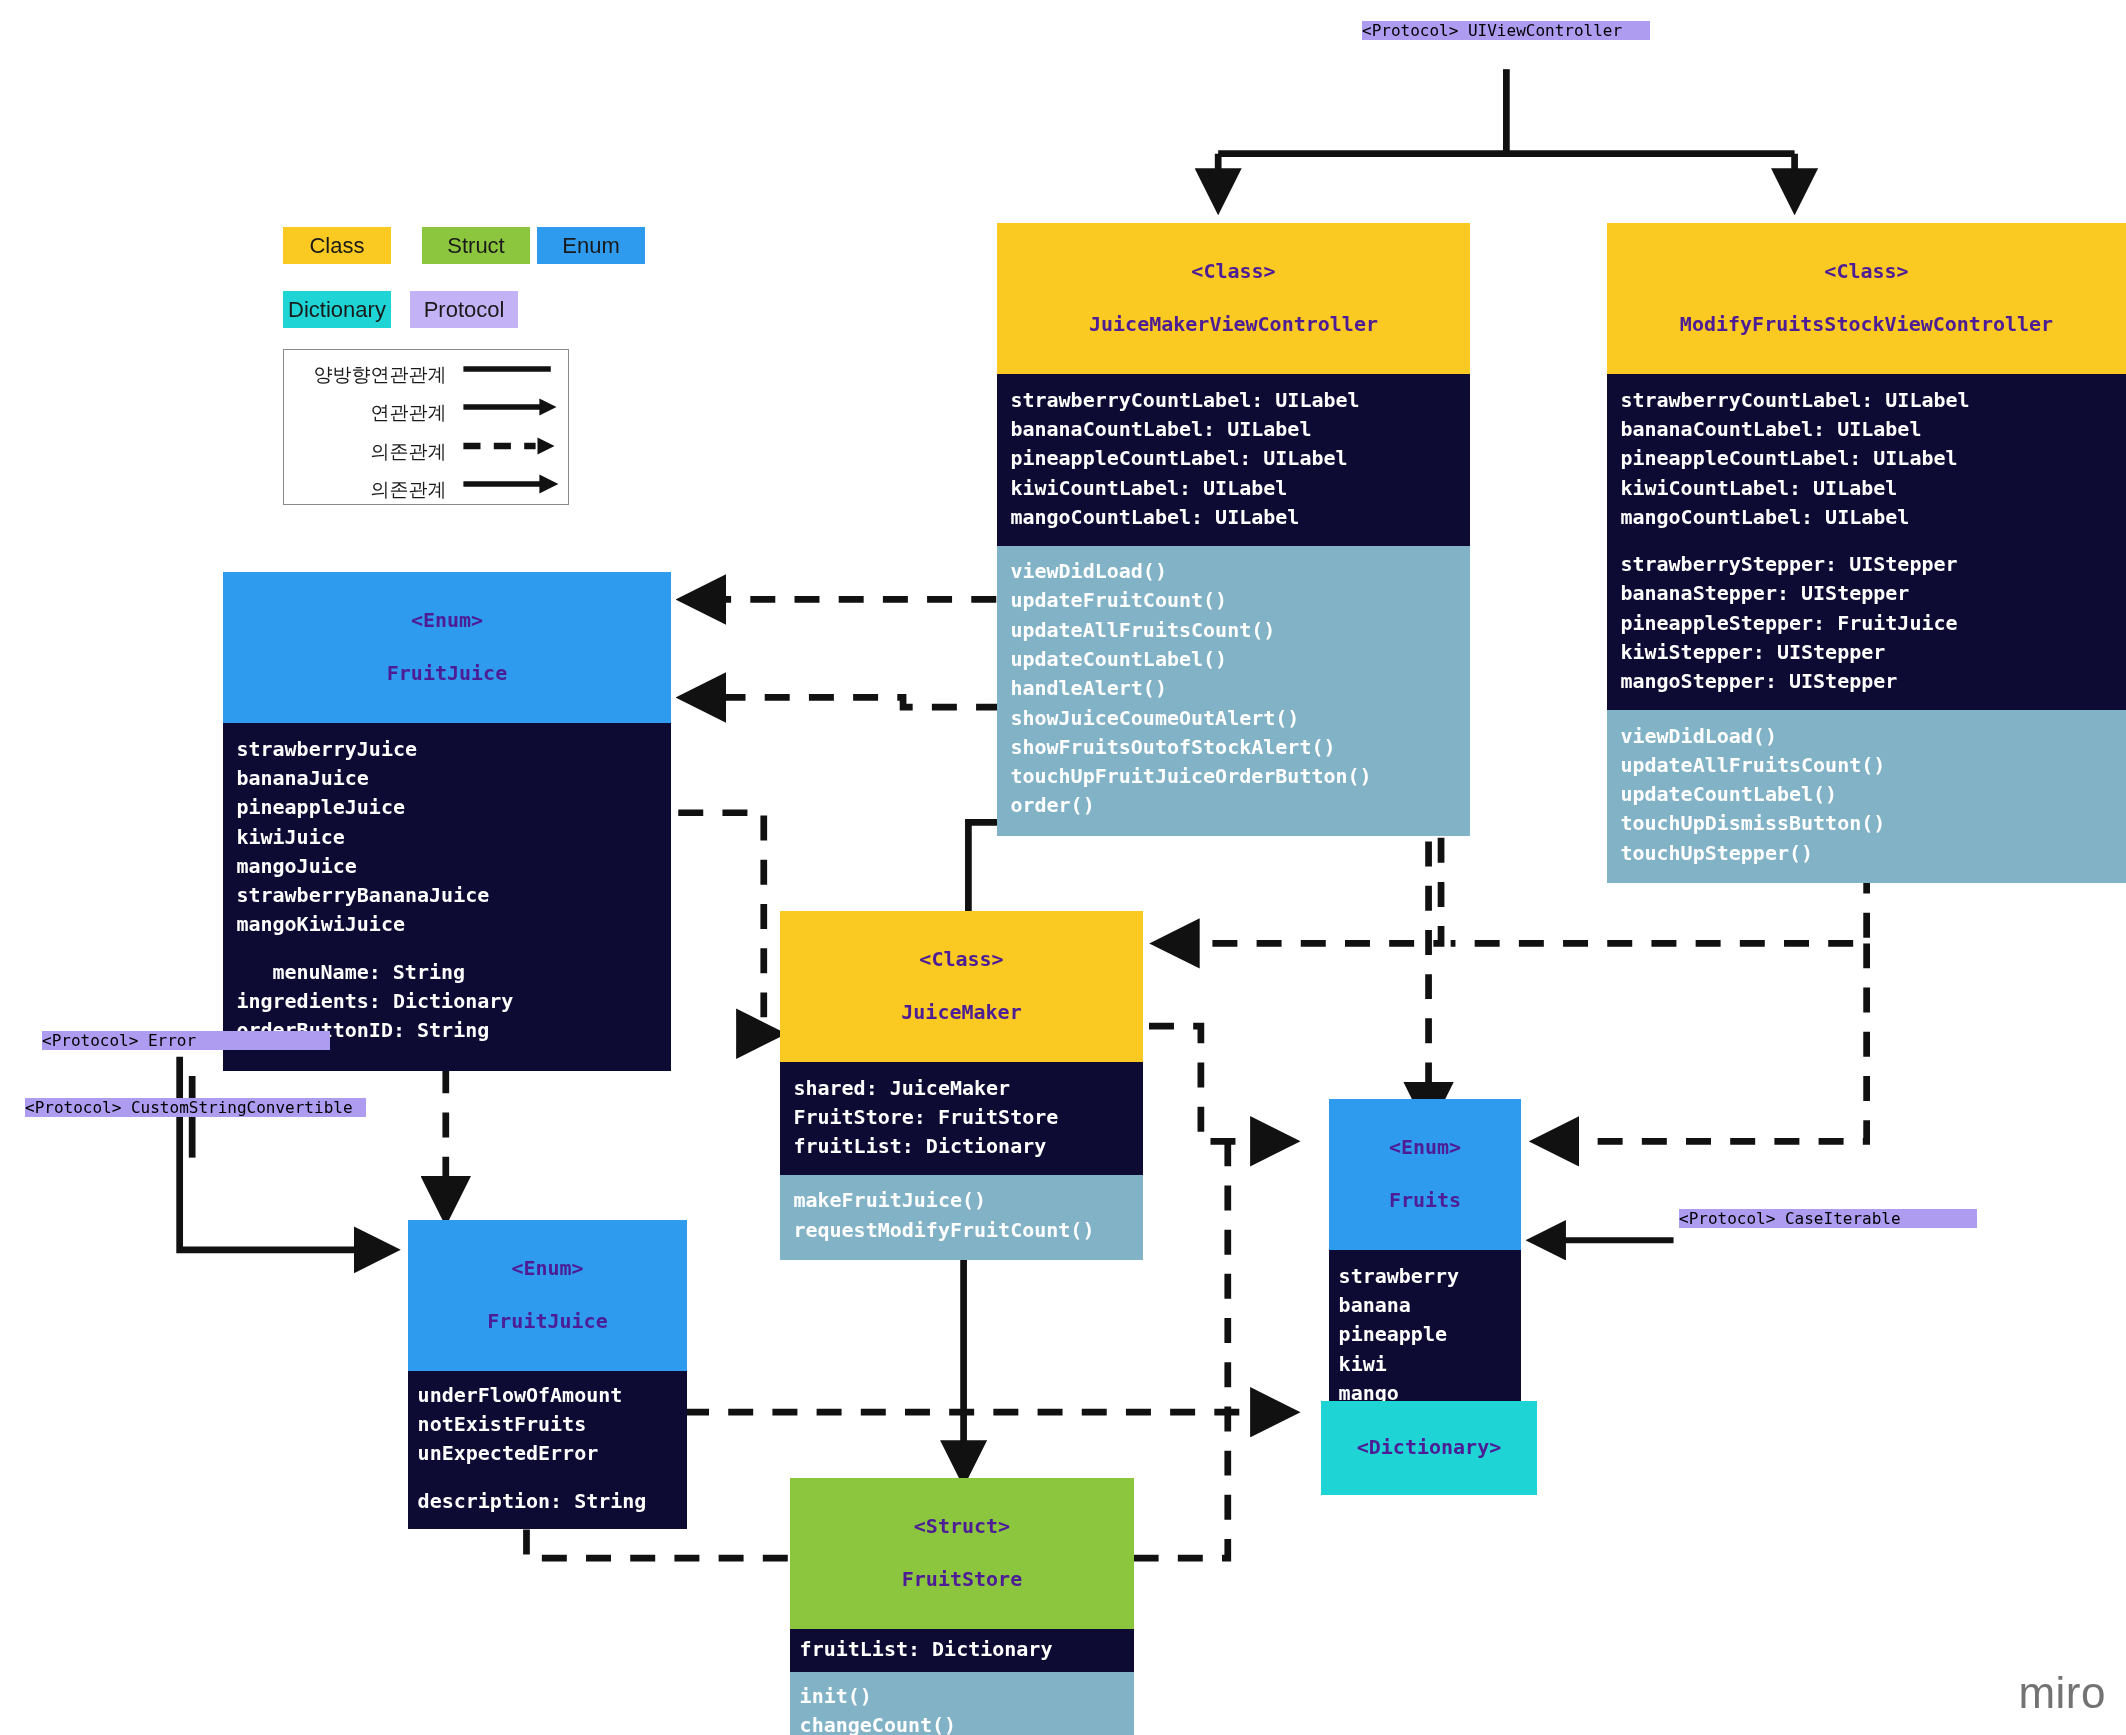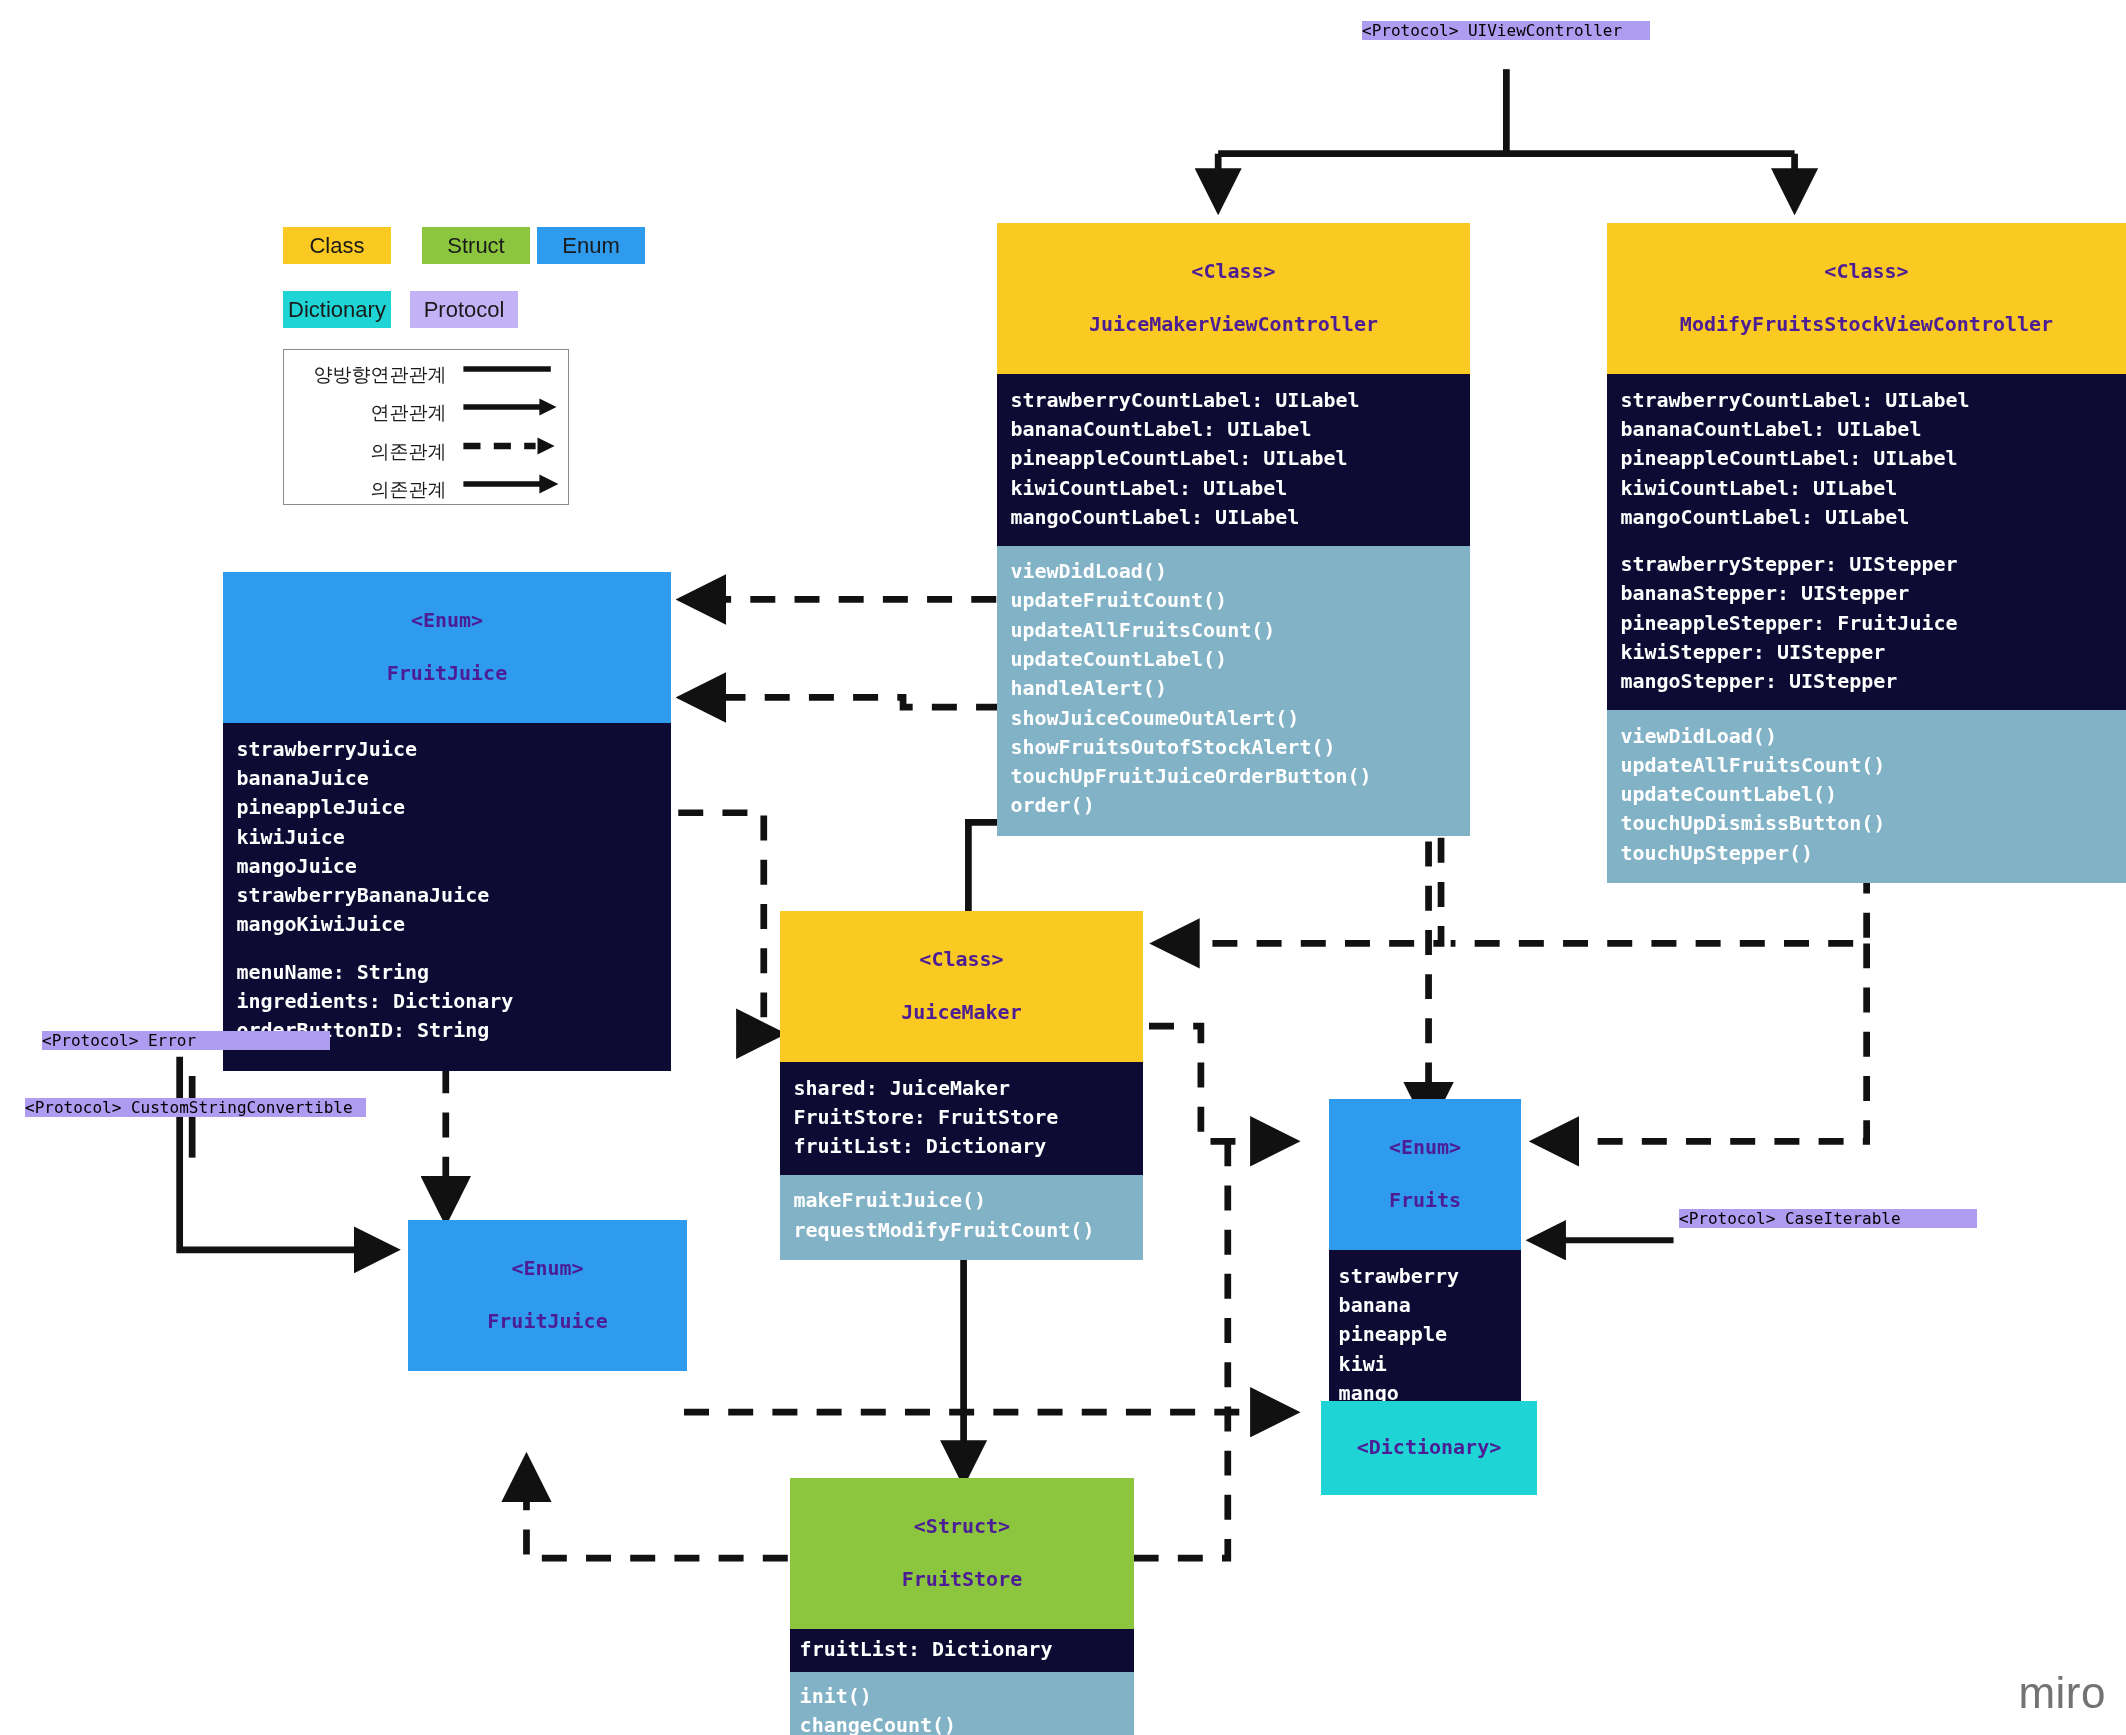--- a/index.html
+++ b/index.html
@@ -269,21 +269,21 @@
     </div>
     <div class="sect" style="padding-bottom:25px;">
         <span style="display: block;">strawberryJuice</span>
         <span style="display: block;">bananaJuice</span>
         <span style="display: block;">pineappleJuice</span>
         <span style="display: block;">kiwiJuice</span>
         <span style="display: block;">mangoJuice</span>
         <span style="display: block;">strawberryBananaJuice</span>
         <span style="display: block;">mangoKiwiJuice</span>
         <span class="blank"></span>
-        <span style="display: block;">menuName: String</span>
+        <span style="display: block; margin-left: 36px;">menuName: String</span>
         <span style="display: block;">ingredients: Dictionary</span>
         <span style="display: block;">orderButtonID: String</span>
       </div>
   </div>
 
   <div class="uml" style="left:780px; top:911px; width:363px;">
     <div class="hdr class">
       <span class="st">&lt;Class&gt;</span>
       <span class="nm">JuiceMaker</span>
     </div>
@@ -310,20 +310,27 @@
       <span class="st">&lt;Protocol&gt;</span>
       <span class="nm">CustomStringConvertible</span>
     </div>
   </div>
 
   <div class="uml" style="left:408px; top:1220px; width:279px;">
     <div class="hdr enum">
       <span class="st">&lt;Enum&gt;</span>
       <span class="nm">FruitJuice</span>
     </div>
+    <div class="sect" style="padding:9.6px 9.6px 13.4px;">
+        <span style="display: block;">underFlowOfAmount</span>
+        <span style="display: block;">notExistFruits</span>
+        <span style="display: block;">unExpectedError</span>
+        <span class="blank"></span>
+        <span style="display: block;">description: String</span>
+      </div>
   </div>
 
   <div class="uml" style="left:1329px; top:1099px; width:192px;">
     <div class="hdr enum">
       <span class="st">&lt;Enum&gt;</span>
       <span class="nm">Fruits</span>
     </div>
     <div class="sect" style="padding:11.5px 9.6px 23px;">
         <span style="display: block;">strawberry</span>
         <span style="display: block;">banana</span>

